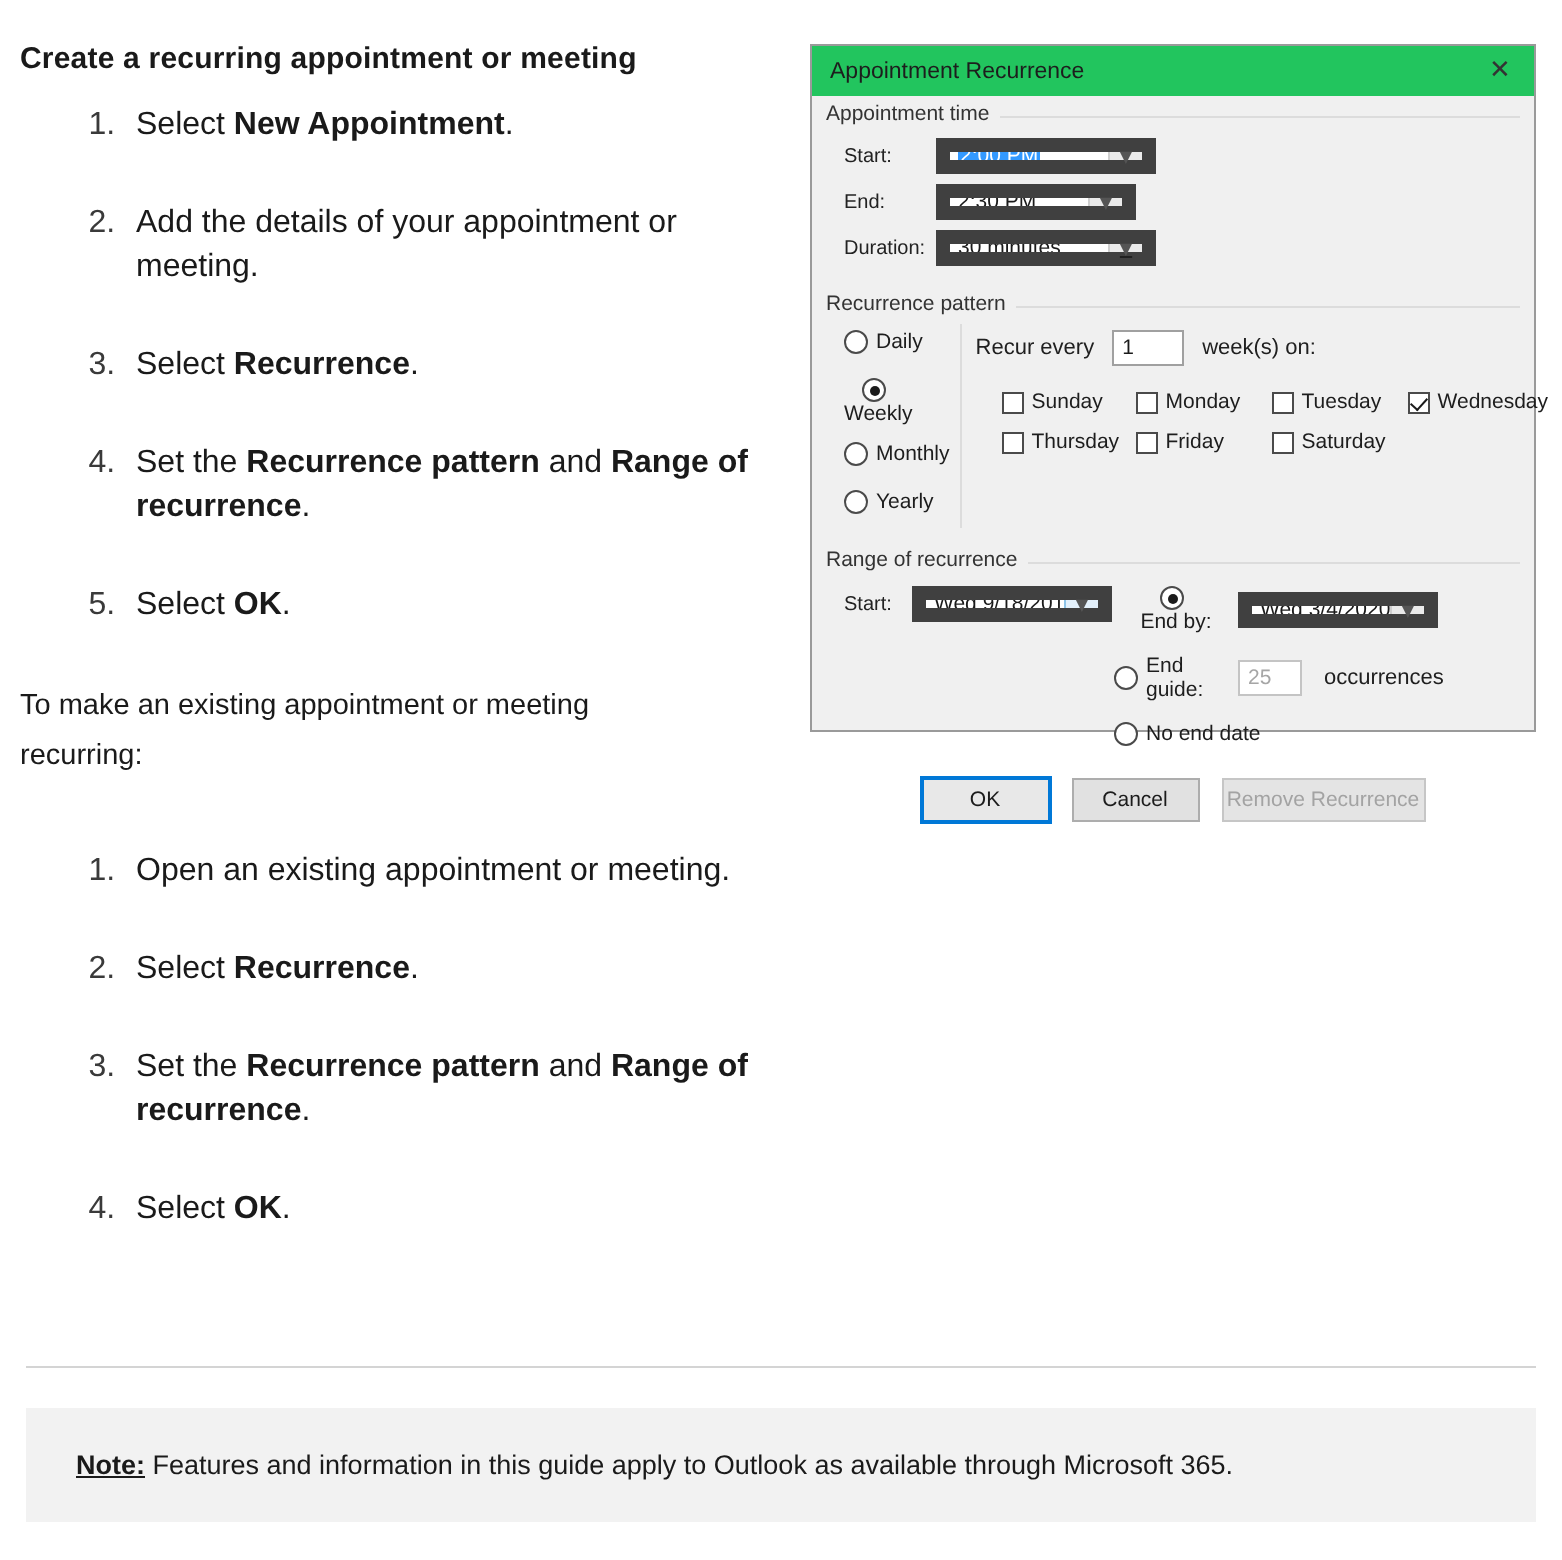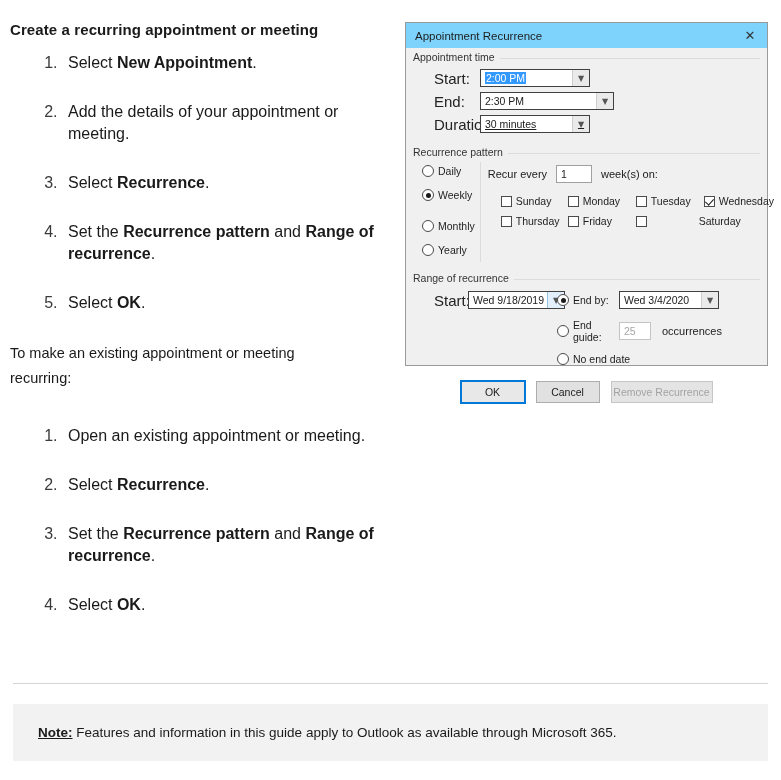--- a/index.html
+++ b/index.html
@@ -52,21 +52,21 @@
   
   .dialog {
     position: absolute; left: 405px; top: 22px;
     width: 363px; height: 344px;
     background: #f0f0f0;
     border: 1px solid #9a9a9a;
     font-size: 11px;
     color: #202020;
   }
   .dlg-title {
-    height: 25px; background: #7dd3fc;
+    height: 25px; background: #22c55e;
     display: flex; align-items: center; justify-content: space-between;
     padding: 0 0 0 9px;
   }
   .dlg-title-text { font-size: 11.5px; color: #1d1d1d; }
   .dlg-close {
     width: 34px; height: 25px; display: flex;
     align-items: center; justify-content: center;
     font-size: 13px; color: #333; font-family: "DejaVu Sans", sans-serif;
   }
 
@@ -77,25 +77,25 @@
     position: relative; z-index: 2;
   }
   .group-line {
     position: absolute; left: 0; right: 0; top: 7px;
     border-top: 1px solid #dcdcdc; z-index: 1;
   }
   .group-body { position: relative; z-index: 2; }
 
   
   .row { display: flex; align-items: center; }
-  .lbl-w { width: 46px; font-size: 15px; color: #222; margin-left: 12px; }
+  .lbl-w { width: 46px; font-size: 10px; color: #222; }
 
   .combo {
     display: inline-flex; align-items: stretch;
-    border: 1px solid #404040; background: #fff; height: 18px;
+    border: 7px solid #404040; background: #fff; height: 18px;
   }
   .combo .val {
     flex: 1; display: flex; align-items: center;
     padding: 0 3px 0 4px; font-size: 10.5px; color: #1a1a1a;
     white-space: nowrap; overflow: hidden;
   }
   .combo .val .sel { background: #3399ff; color: #fff; padding: 0 1px; }
   .combo .arr {
     width: 17px; background: #eaeaea; border-left: 1px solid #cfcfcf;
     display: flex; align-items: center; justify-content: center;
@@ -210,21 +210,21 @@
           <div class="combo" style="width:110px;">
             <div class="val">
                 <span class="sel">2:00 PM</span>
               </div>
             <div class="arr">▼</div>
           </div>
         </div>
 
         <div class="row" style="margin-bottom:5px;">
           <div class="lbl-w">End:</div>
-          <div class="combo" style="width:134px;">
+          <div class="combo" style="width:100px;">
             <div class="val">2:30 PM</div>
             <div class="arr">▼</div>
           </div>
         </div>
 
         <div class="row">
           <div class="lbl-w">Duration:</div>
           <div class="combo" style="width:110px;text-decoration:underline;">
             <div class="val">30 minutes</div>
             <div class="arr">▼</div>
@@ -237,21 +237,21 @@
     <div class="group" style="margin-top:6px;">
       <div class="group-line"></div>
       <div class="group-label">Recurrence pattern</div>
       <div class="group-body" style="padding:7px 0 8px 0; display:flex; position:relative; min-height:97px;">
 
         <div style="width:62px; padding-left:9px;">
           <div class="radio" id="rp0" style="margin-bottom:12px;">
             <span class="dot"></span>
             <span>Daily</span>
           </div>
-          <div class="radio on" id="rp1" style="margin-bottom:19px;">
+          <div class="radio on" id="rp1" style="margin-bottom:8px;flex-direction:column;">
             <span class="dot"></span>
             <span>Weekly</span>
           </div>
           <div class="radio" id="rp2" style="margin-bottom:12px;">
             <span class="dot"></span>
             <span>Monthly</span>
           </div>
           <div class="radio" id="rp3">
             <span class="dot"></span>
             <span>Yearly</span>
@@ -288,21 +288,21 @@
 
           <div style="display:flex; padding-left:13px;">
             <div class="check" style="width:67px;">
               <span class="bx"></span>
               <span>Thursday</span>
             </div>
             <div class="check" style="width:68px;">
               <span class="bx"></span>
               <span>Friday</span>
             </div>
-            <div class="check" style="width:68px;gap:48px;">
+            <div class="check" style="width:68px;">
               <span class="bx"></span>
               <span>Saturday</span>
             </div>
           </div>
         </div>
 
       </div>
     </div>
 
     <div class="group" style="margin-top:6px;">
@@ -315,21 +315,21 @@
             <div class="lbl-w" style="width:34px;">Start:</div>
             <div class="combo" style="width:100px;">
               <div class="val">Wed 9/18/2019</div>
               <div class="arr tint">▼</div>
             </div>
           </div>
         </div>
 
         <div style="flex:1;">
           <div class="row" style="margin-bottom:10px;">
-            <div class="radio on" style="width:62px;">
+            <div class="radio on" style="width:62px;flex-direction:column;">
               <span class="dot"></span>
               <span>End by:</span>
             </div>
             <div class="combo" style="width:100px;">
               <div class="val">Wed 3/4/2020</div>
               <div class="arr">▼</div>
             </div>
           </div>
 
           <div class="row" style="margin-bottom:10px;">

